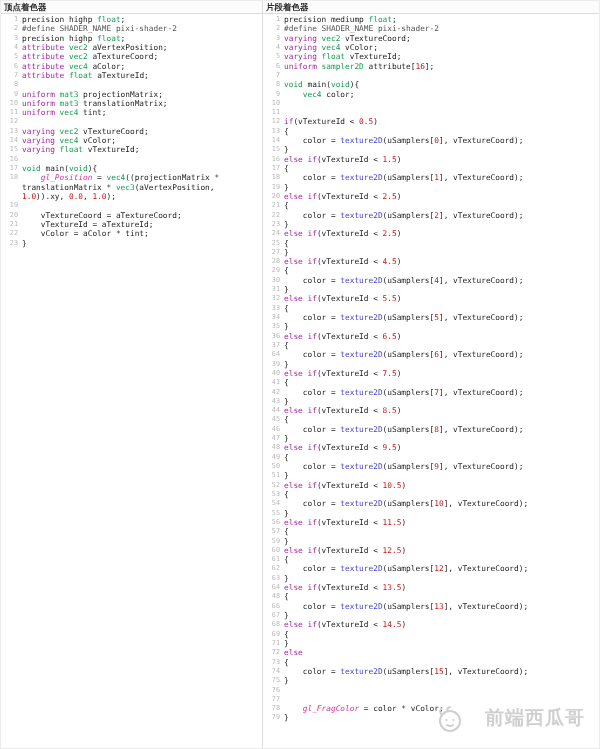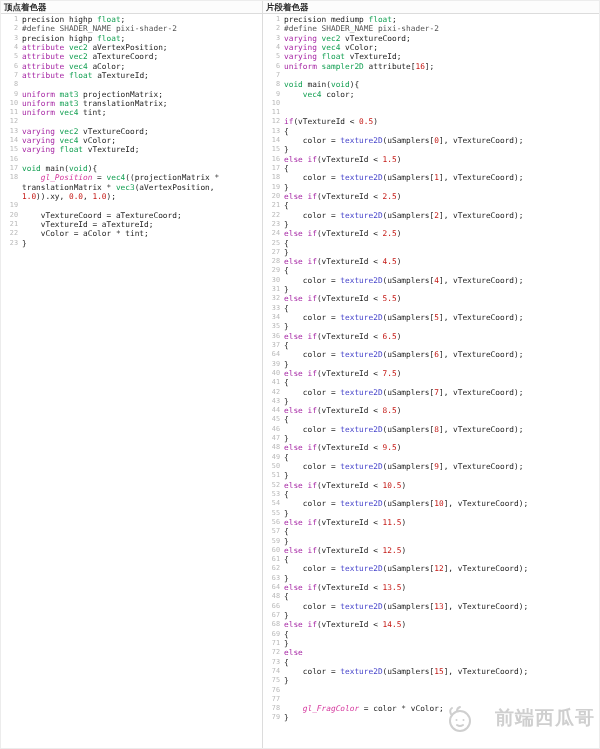--- a/index.html
+++ b/index.html
@@ -33,21 +33,21 @@
     font-size:7.8px;line-height:9.32px;color:var(--c-plain);
     min-height:9.32px;padding-right:3px;
   }
   .tk-k{color:var(--c-k);}
   .tk-t{color:var(--c-t);}
   .tk-n{color:var(--c-n);}
   .tk-a{color:var(--c-a);font-style:italic;}
   .tk-b{color:var(--c-b);}
   .tk-m{color:var(--c-m);margin-top:40px;}
   .watermark{
-    position:absolute;top:701px;right:4px;
+    position:absolute;top:701px;right:14px;
     display:flex;align-items:center;gap:20px;
     color:var(--c-wm);pointer-events:none;
   }
   .watermark-text{
     font-family:"Liberation Sans","DejaVu Sans",sans-serif;
     font-size:19px;font-weight:bold;letter-spacing:1px;
     opacity:.85;
   }
   .watermark svg{display:block;opacity:.85;}
 </style>

